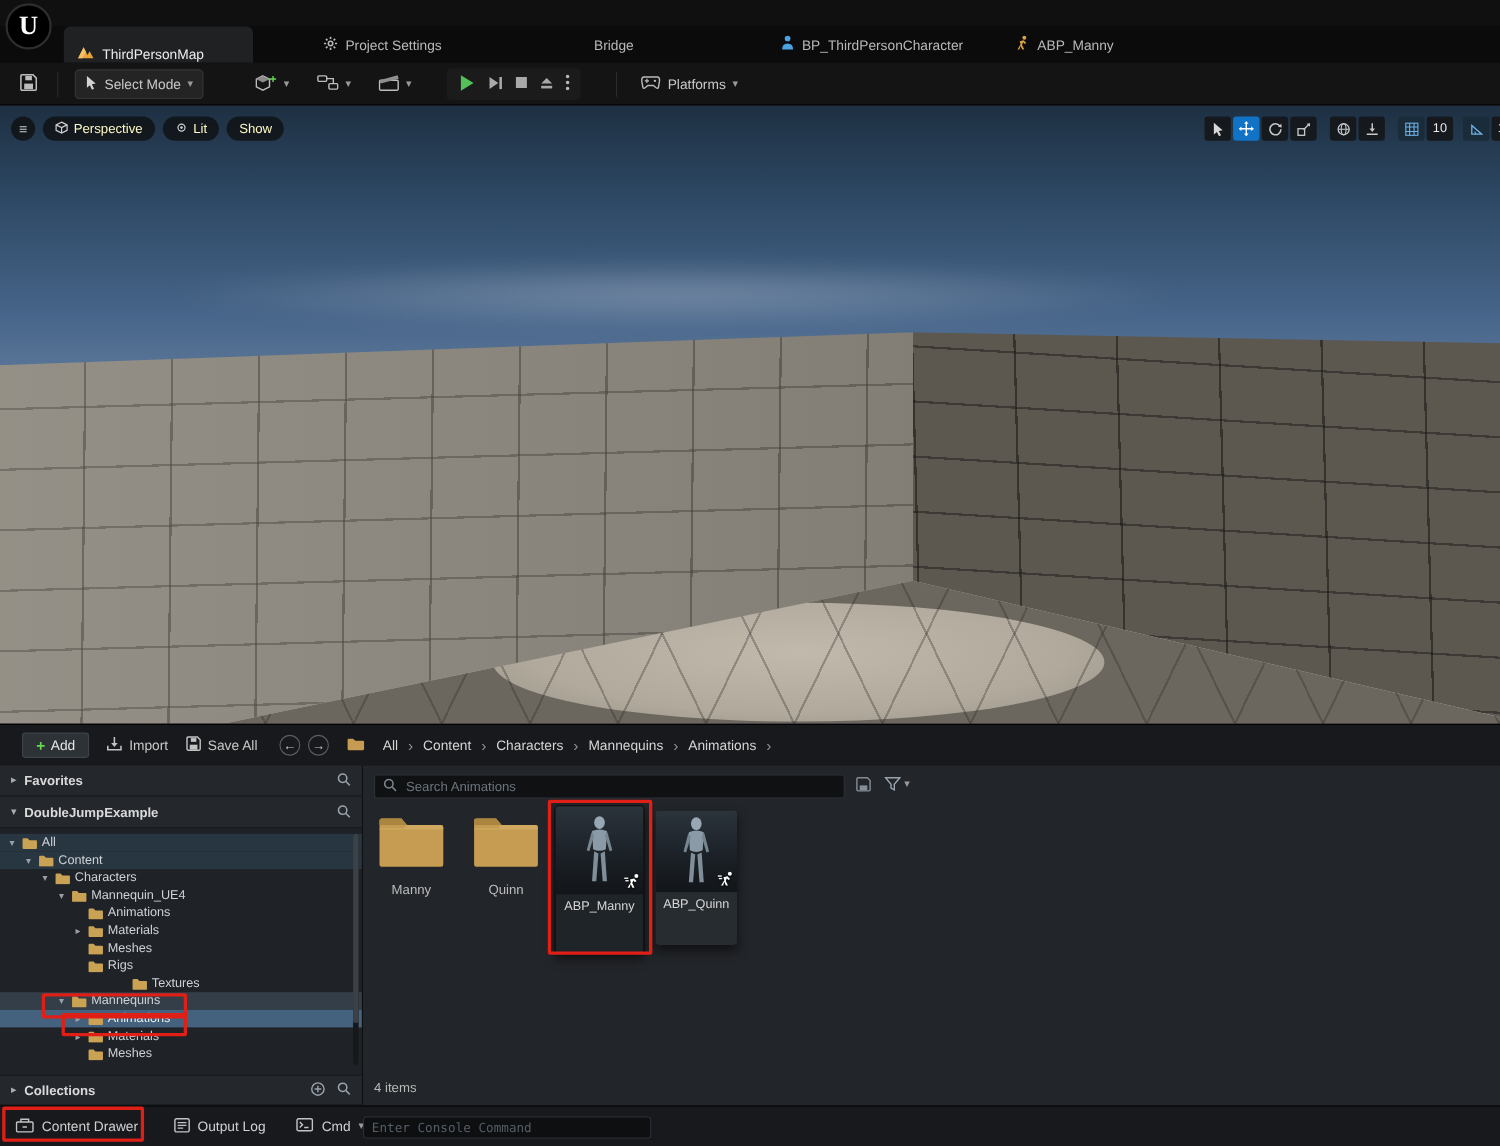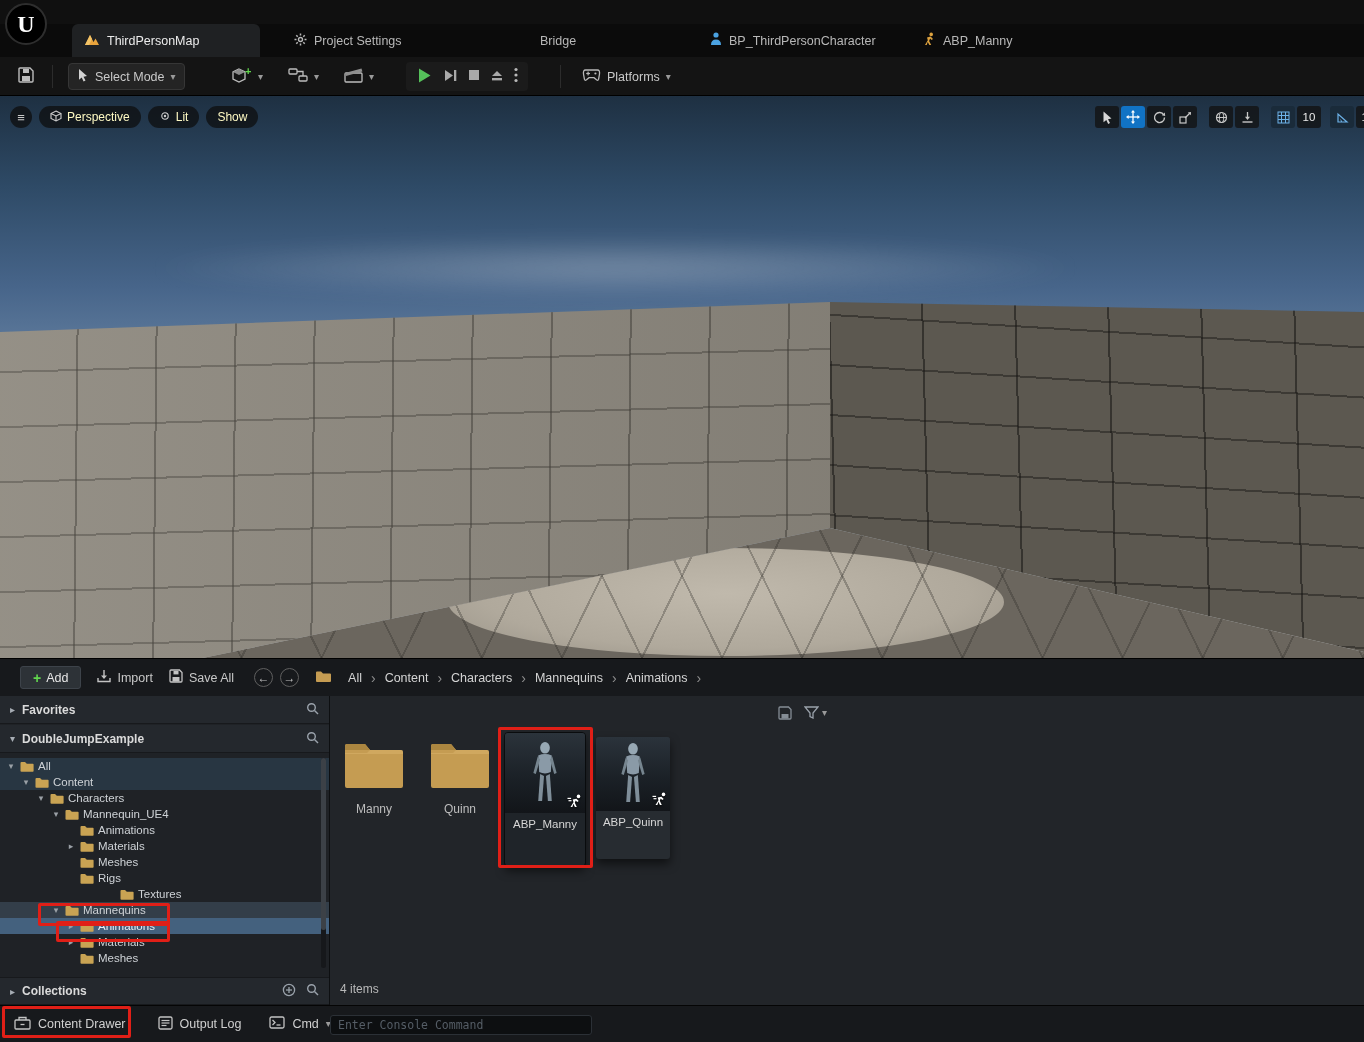--- a/index.html
+++ b/index.html
@@ -111,21 +111,21 @@
 </style>
 </head>
 <body>
 
 <div class="page">
 
   <div class="ue-logo">U</div>
 
 
   <div class="tabbar">
-      <div class="tab active" style="left: 72px; width: 188px;">
+      <div class="tab active" style="left: 58px; width: 172px; align-items: flex-end;">
         <span><svg width="16" height="13" viewBox="0 0 16 13">
             <path d="M1 12 L6 2 L9.5 9 L11.5 5.5 L15 12 Z" fill="#e8a33c"></path>
             <path d="M1 12 L6 2 L8 6 L5 12 Z" fill="#f2c367"></path>
           </svg></span>
         <span class="tab-label">ThirdPersonMap</span>
       </div>
       <div class="tab" style="left: 282px;">
         <span><svg width="13" height="13" viewBox="0 0 13 13">
             <circle cx="6.5" cy="6.5" r="2" fill="none" stroke="#b9b9b9" stroke-width="1.4"></circle>
             <g stroke="#b9b9b9" stroke-width="1.5">
@@ -532,20 +532,27 @@
               </svg></span>
           <span><svg width="13" height="13" viewBox="0 0 13 13">
                 <circle cx="5.5" cy="5.5" r="3.8" fill="none" stroke="#9aa2ab" stroke-width="1.4"></circle>
                 <line x1="8.5" y1="8.5" x2="12" y2="12" stroke="#9aa2ab" stroke-width="1.4"></line>
               </svg></span>
         </span>
       </div>
     </div>
 
     <div class="cb-main">
+      <div class="search-box">
+        <span><svg width="13" height="13" viewBox="0 0 13 13">
+              <circle cx="5.5" cy="5.5" r="3.8" fill="none" stroke="#7c858e" stroke-width="1.4"></circle>
+              <line x1="8.5" y1="8.5" x2="12" y2="12" stroke="#7c858e" stroke-width="1.4"></line>
+            </svg></span>
+        <input type="text" placeholder="Search Animations" style="">
+      </div>
       <span class="mini-icon" style="left:448px"><svg width="14" height="14" viewBox="0 0 14 14">
             <path d="M1 2 Q1 1 2 1 L10.5 1 L13 3.5 L13 12 Q13 13 12 13 L2 13 Q1 13 1 12 Z" fill="none" stroke="#858d95" stroke-width="1.3"></path>
             <rect x="3.5" y="8" width="7" height="4.5" fill="#858d95"></rect>
           </svg></span>
       <span class="mini-icon" style="left:474px;display:flex;align-items:center;gap:3px">
           <svg width="15" height="13" viewBox="0 0 15 13">
             <path d="M1 1 L14 1 L9 7 L9 12 L6 10.5 L6 7 Z" fill="none" stroke="#9aa2ab" stroke-width="1.3"></path>
           </svg>
           <span class="chev">▾</span>
         </span>

